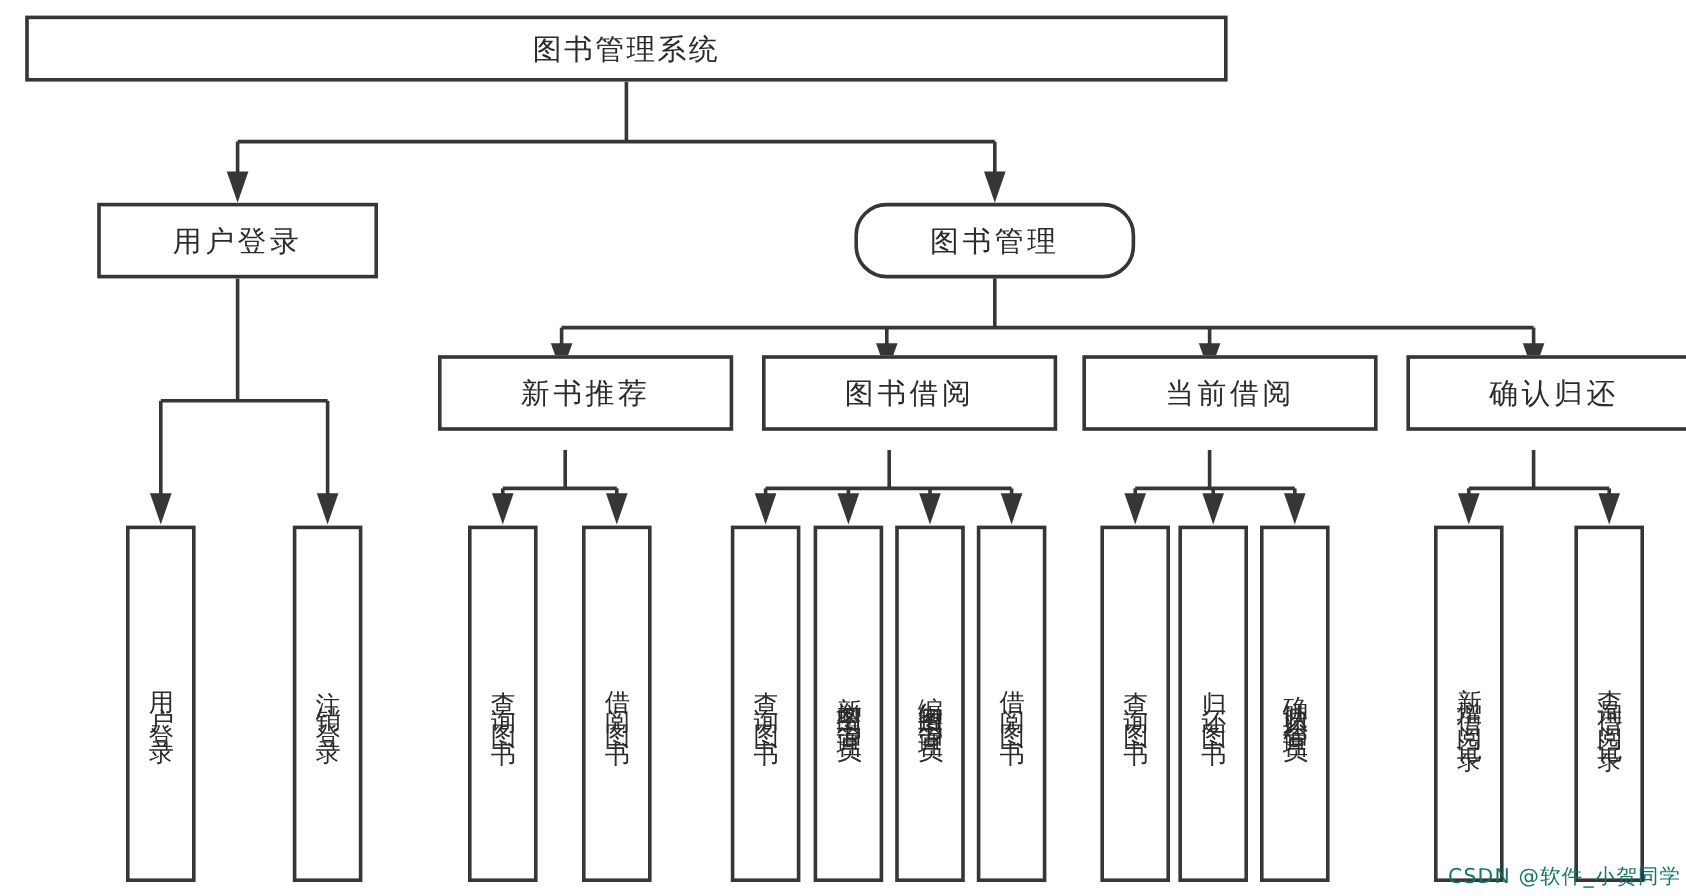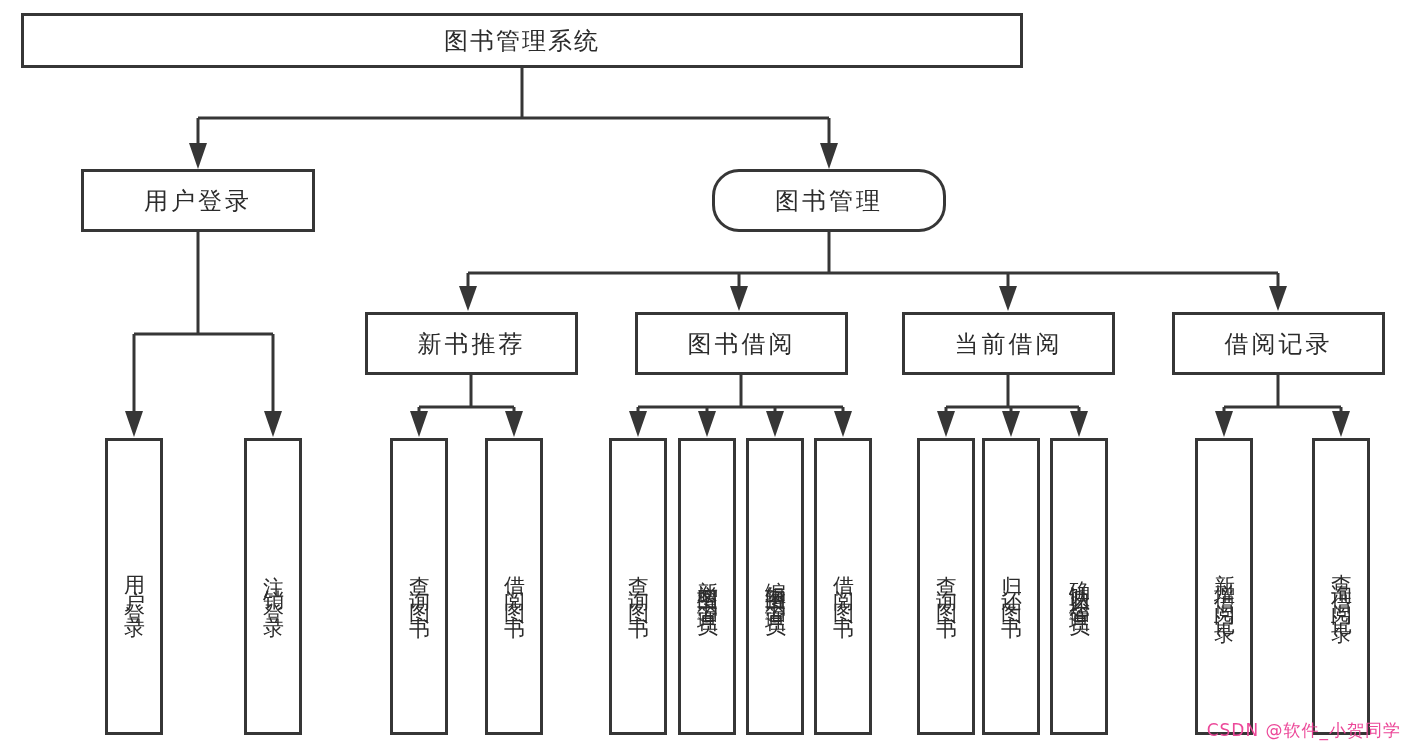--- a/index.html
+++ b/index.html
@@ -16,37 +16,37 @@
     background:#ffffff;
     border:3px solid #363636;
     box-sizing:border-box;
     display:flex;align-items:center;justify-content:center;
     color:#2b2b2b;
     text-align:center;
   }
   .hbox{height:63px;font-size:24px;letter-spacing:3px;}
   .root{left:21px;top:13px;width:1002px;height:55px;font-size:24px;letter-spacing:2px;}
   .lvl2{top:169px;width:234px;}
-  .lvl3{top:312px;width:213px;justify-content:center;}
+  .lvl3{top:296px;width:246px;justify-content:center;}
   .vbox{top:438px;width:58px;height:297px;}
   .vbox span{
     writing-mode:vertical-rl;
     text-orientation:mixed;
     font-size:21px;
     line-height:1;
     white-space:nowrap;
   }
   .len4 span{letter-spacing:14px;}
   .len6 span{letter-spacing:10px;}
   .len9 span{letter-spacing:5px;}
   .watermark{
     position:absolute;
     right:4px;bottom:5px;
     font-size:17px;
-    color:#ec4899;
+    color:#0f766e;
     letter-spacing:1px;
     z-index:5;
     margin-left:20px;
   }
 </style>
 </head>
 <body>
 
 <div id="stage">
 
@@ -125,21 +125,21 @@
   <div class="box hbox lvl3" style="left:365px;">
     <span>新书推荐</span>
   </div>
   <div class="box hbox lvl3" style="left:902px;">
     <span>当前借阅</span>
   </div>
   <div class="box hbox lvl3" style="left:635px;">
     <span>图书借阅</span>
   </div>
   <div class="box hbox lvl3" style="left:1172px;">
-    <span>借阅记录</span>
+    <span>确认归还</span>
   </div>
 
   <div class="box vbox len4" style="left:105px;">
     <span>用户登录</span>
   </div>
   <div class="box vbox len4" style="left:244px;">
     <span>注销登录</span>
   </div>
   <div class="box vbox len4" style="left:390px;">
     <span>查询图书</span>

